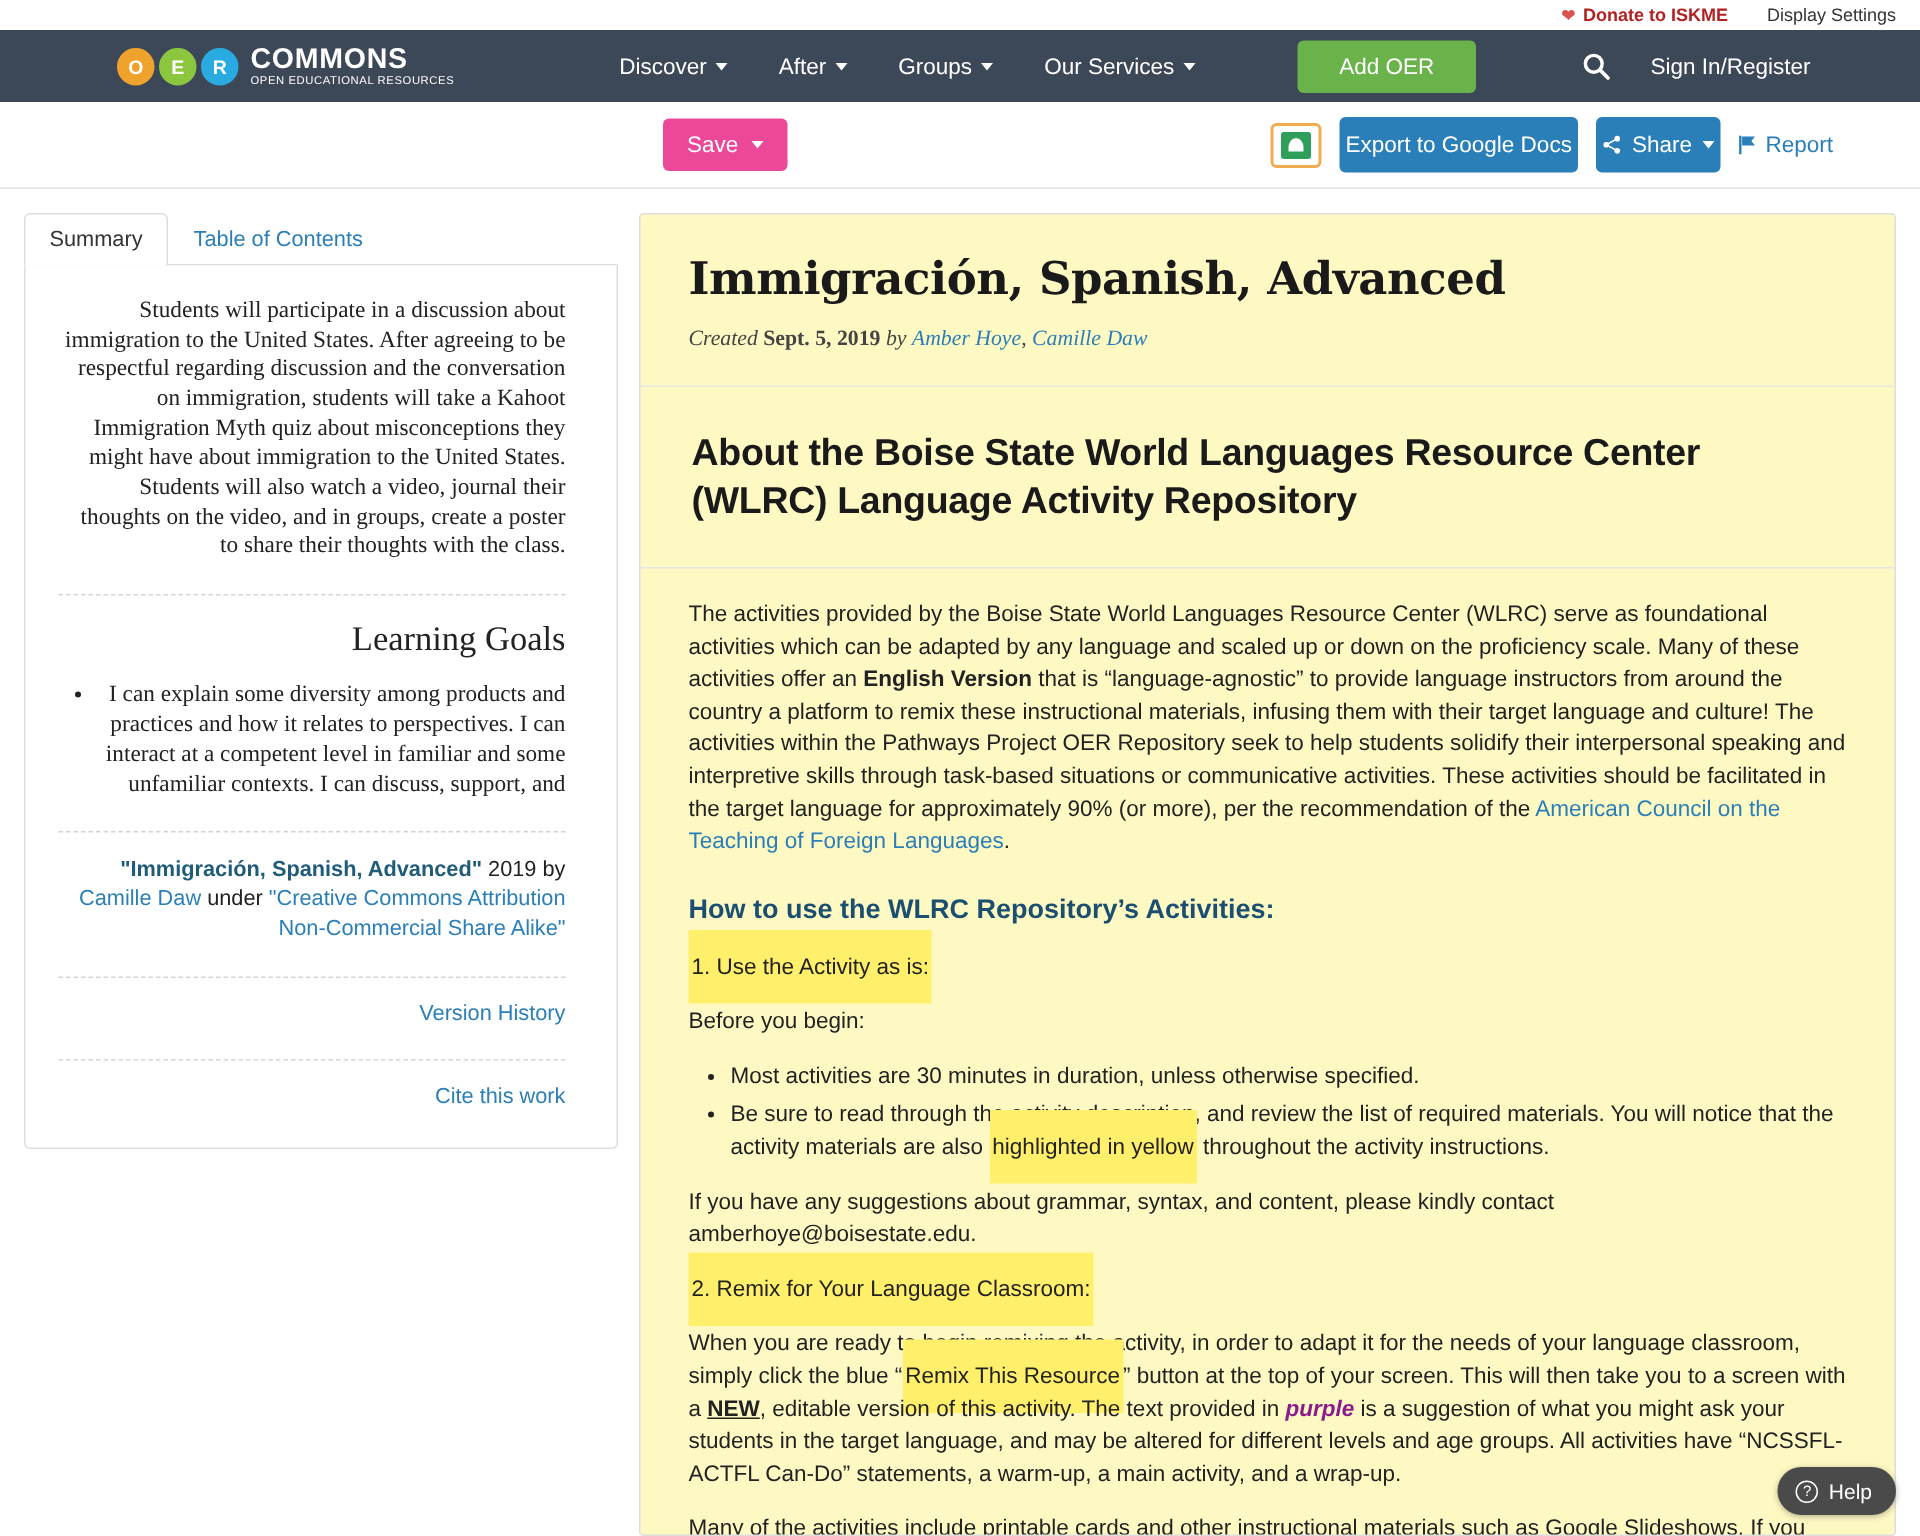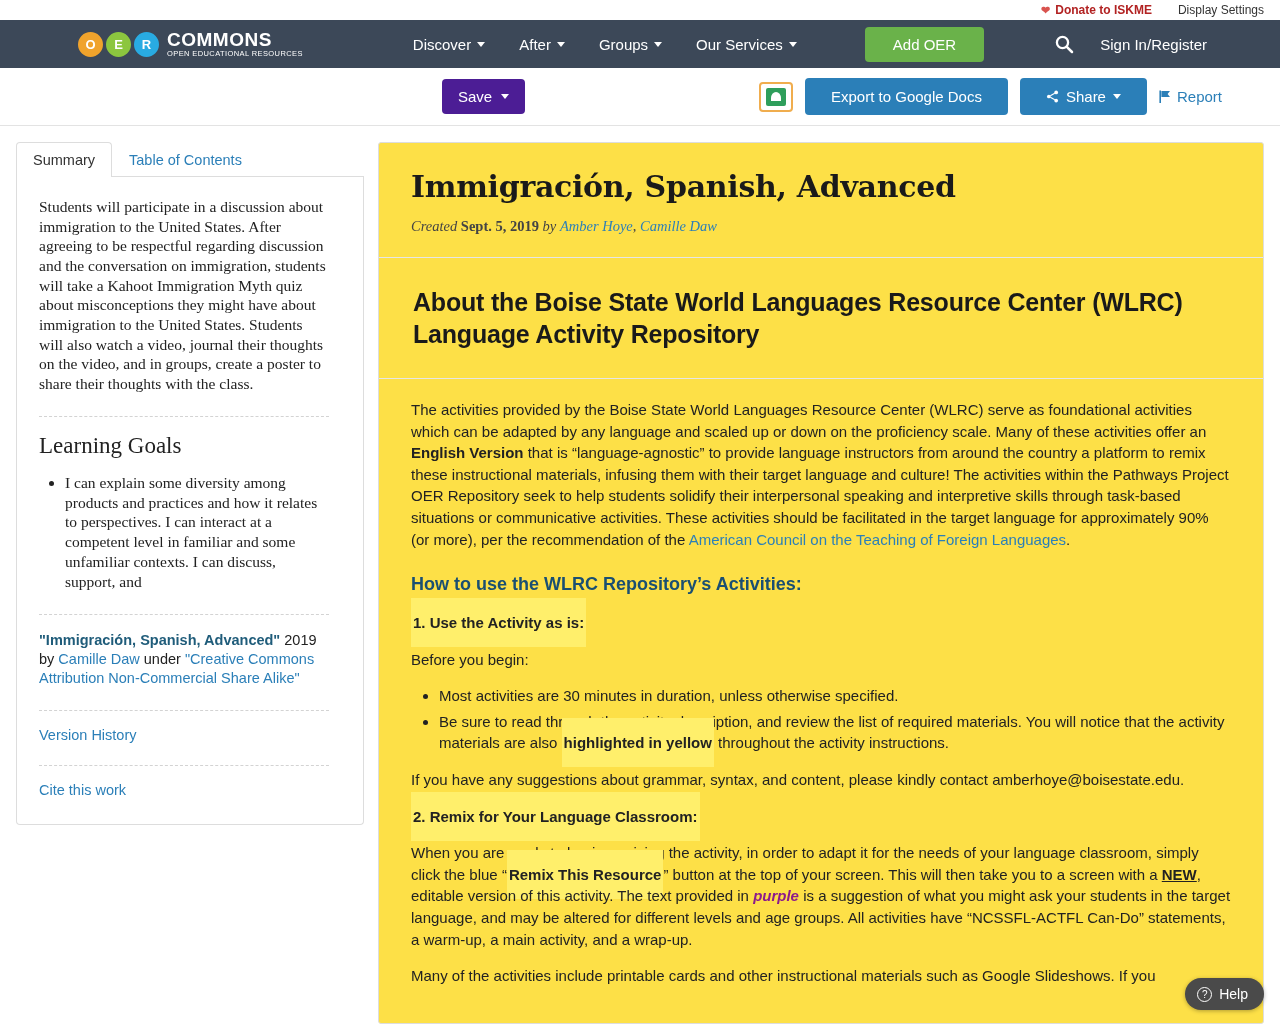--- a/index.html
+++ b/index.html
@@ -116,21 +116,21 @@
   .action-bar {
     height: 58px;
     background: #fff;
     border-bottom: 1px solid #e3e3e3;
     display: flex;
     align-items: center;
     padding: 0 18px;
   }
   .save-btn {
     margin-left: 424px;
-    background: #4c1d95;
+    background: #ec4899;
     color: #fff;
     border: none;
     border-radius: 4px;
     padding: 9px 16px;
     font-size: 15px;
     cursor: pointer;
     display: flex; align-items: center; gap: 9px;
     font-family: inherit;
   }
   .toolbar-right {
@@ -160,21 +160,21 @@
     left: 5px; top: 4px;
     width: 10px; height: 9px;
     border-radius: 50% 50% 0 0 / 70% 70% 0 0;
     background: #fff;
   }
   .btn-blue {
     background: #2b7fb8;
     color: #fff;
     border: none;
     border-radius: 4px;
-    padding: 10px 26px;
+    padding: 10px 4px;
     font-size: 15px;
     cursor: pointer;
     font-family: inherit;
     display:flex; align-items:center; gap:7px;
   }
   .report-link {
     color: #2b7fb8;
     font-size: 15px;
     display: flex; align-items: center; gap: 6px;
     cursor: pointer;
@@ -182,21 +182,21 @@
 
   
   .page-body {
     display: flex;
     padding: 16px 16px 0 16px;
     gap: 14px;
     height: calc(1024px - 20px - 48px - 58px);
   }
 
   
-  .left-col { width: 348px; flex: none; }
+  .left-col { width: 396px; flex: none; text-align: right; }
   .tabs {
     display: flex;
     border-bottom: 1px solid #ddd;
     font-size: 14.5px;
   }
   .tab {
     padding: 9px 16px;
     cursor: pointer;
     color: #2b7fb8;
     border: 1px solid transparent;
@@ -252,21 +252,21 @@
   .left-link-row {
     font-size: 14.5px;
     font-family: "Liberation Sans", sans-serif;
   }
 
   
   .right-col {
     flex: 1;
     border: 1px solid #ddd;
     border-radius: 3px;
-    background: #fde047;
+    background: #fef9c3;
     overflow: hidden;
   }
   .res-header { padding: 26px 32px 22px 32px; border-bottom: 1px solid #e6e6e6; }
   .res-title {
     font-family: "DejaVu Serif", serif;
     font-size: 30px;
     font-weight: bold;
     color: #1a1a1a;
     margin: 0 0 14px 0;
     letter-spacing: -0.3px;
@@ -296,21 +296,21 @@
   .content-block { padding: 20px 32px 40px 32px; font-size: 15px; color: #222; line-height: 1.44; }
   .content-block p { margin: 0 0 15px 0; }
   .sub-head {
     font-size: 18px;
     font-weight: bold;
     color: #1a4f72;
     margin: 22px 0 14px 0;
   }
   .hl {
     background: #ffef6b;
-    font-weight: bold;
+    font-weight: normal;
     padding: 16px 2px;
   }
   .bullets { margin: 0 0 15px 0; padding-left: 28px; }
   .bullets li { margin-bottom: 4px; }
   .purple { color: #8c1a8c; font-weight: bold; font-style: italic; }
   .uline { text-decoration: underline; font-weight: bold; }
 
   
   .help-widget {
     position: fixed;

